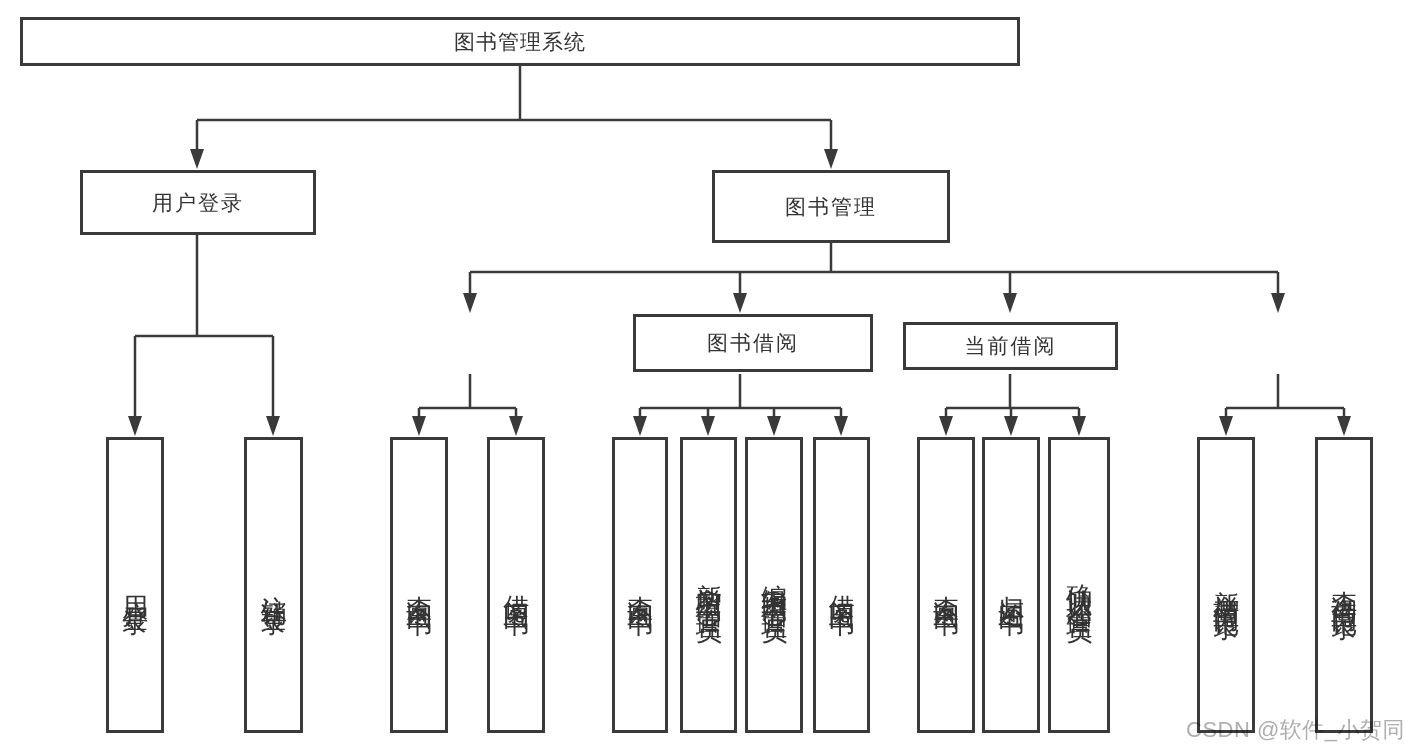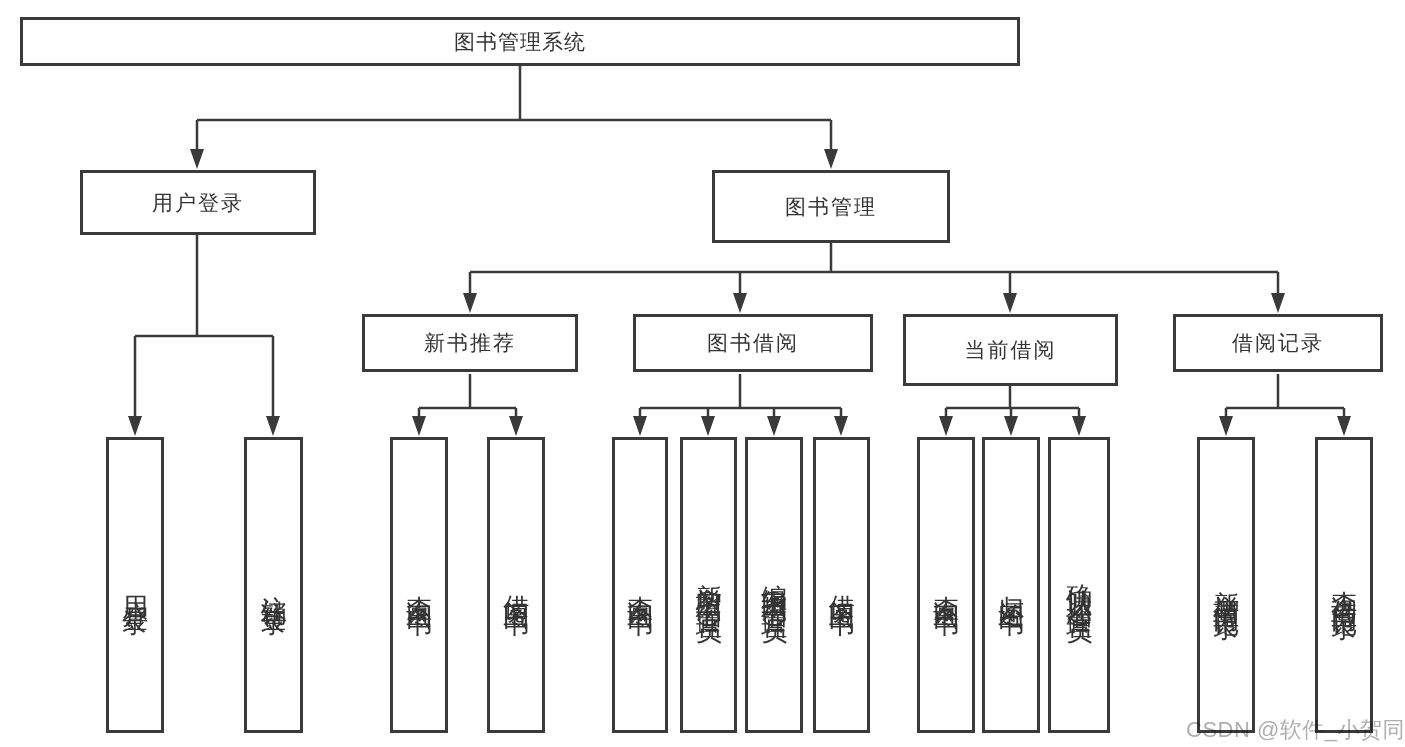--- a/index.html
+++ b/index.html
@@ -86,31 +86,25 @@
     <span>图书管理系统</span>
   </div>
 
   <div class="box hbox" style="left:80px;top:170px;width:236px;height:65px">
     <span>用户登录</span>
   </div>
   <div class="box hbox" style="left:712px;top:170px;width:238px;height:73px">
     <span>图书管理</span>
   </div>
 
-  <div class="box hbox" style="left:362px;top:314px;width:216px;height:58px">
-    <span>新书推荐</span>
-  </div>
   <div class="box hbox" style="left:633px;top:314px;width:240px;height:58px">
     <span>图书借阅</span>
   </div>
-  <div class="box hbox" style="left:903px;top:314px;width:215px;height:72px">
+  <div class="box hbox" style="left:903px;top:322px;width:215px;height:48px">
     <span>当前借阅</span>
-  </div>
-  <div class="box hbox" style="left:1173px;top:314px;width:210px;height:58px">
-    <span>借阅记录</span>
   </div>
 
   <div class="box" style="left:106px;top:437px;width:58px;height:296px">
     <span class="vtext">用户登录</span>
   </div>
   <div class="box" style="left:244px;top:437px;width:59px;height:296px">
     <span class="vtext">注销登录</span>
   </div>
 
   <div class="box" style="left:390px;top:437px;width:58px;height:296px">

